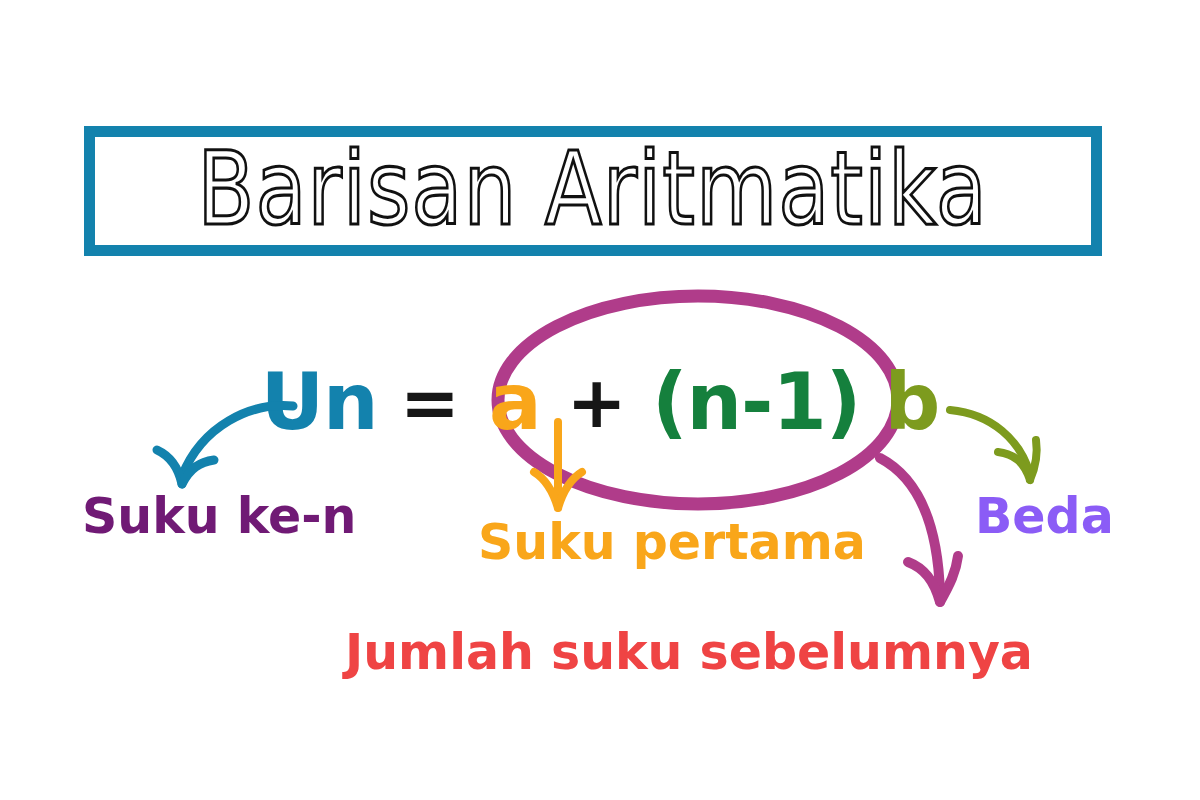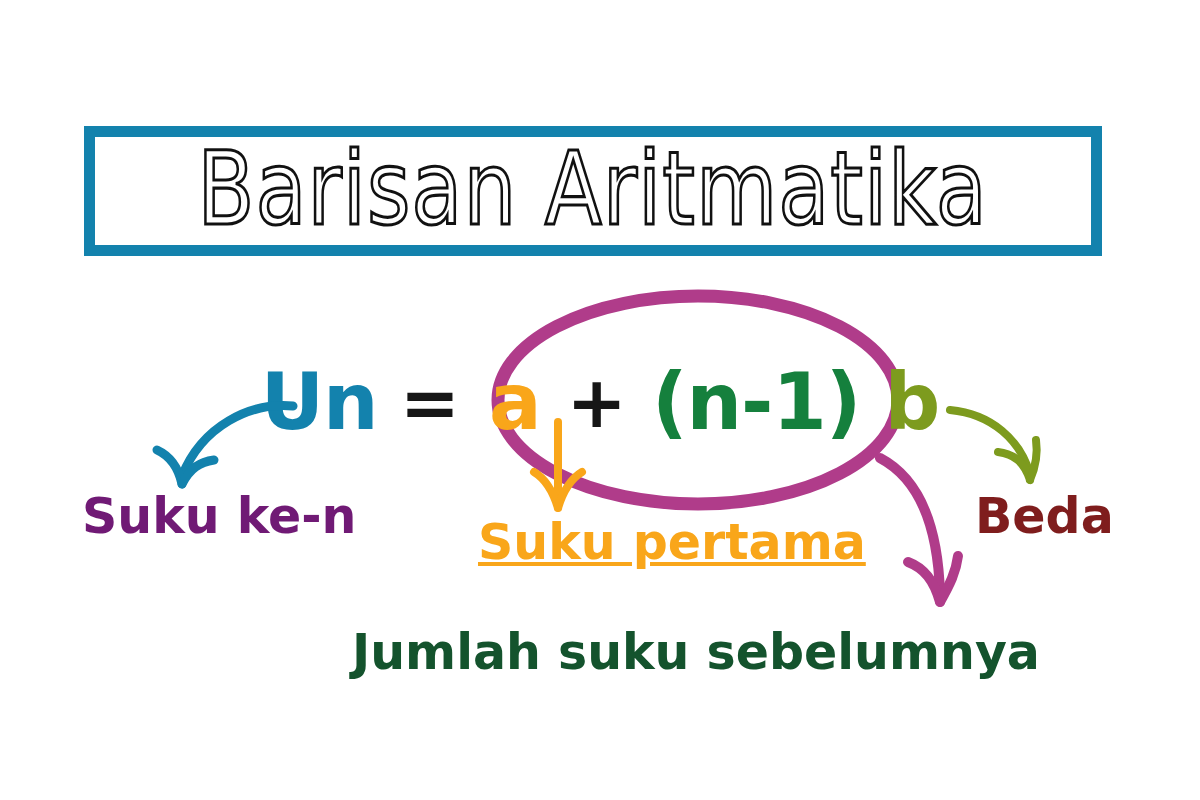--- a/index.html
+++ b/index.html
@@ -99,32 +99,30 @@
   }
   #label-suku-ken {
     left: 82px;  top: 492px;
     font-size: 49px;
     color: #701a75;
   }
   #label-suku-pertama {
     left: 478px; top: 518px;
     font-size: 49px;
     color: #F9A61A;
-    text-decoration: underline;
   }
   #label-beda {
     left: 975px; top: 492px;
     font-size: 49px;
-    color: #7f1d1d;
+    color: #8b5cf6;
   }
   #label-jumlah {
     left: 345px; top: 628px;
     font-size: 49px;
-    color: #14532d;
-    margin-left: 7px;
+    color: #ef4444;
   }
 </style>
 </head>
 <body>
 
 <div id="canvas">
 
   <div id="title-box">
     <span id="title-text">Barisan Aritmatika</span>
   </div>

